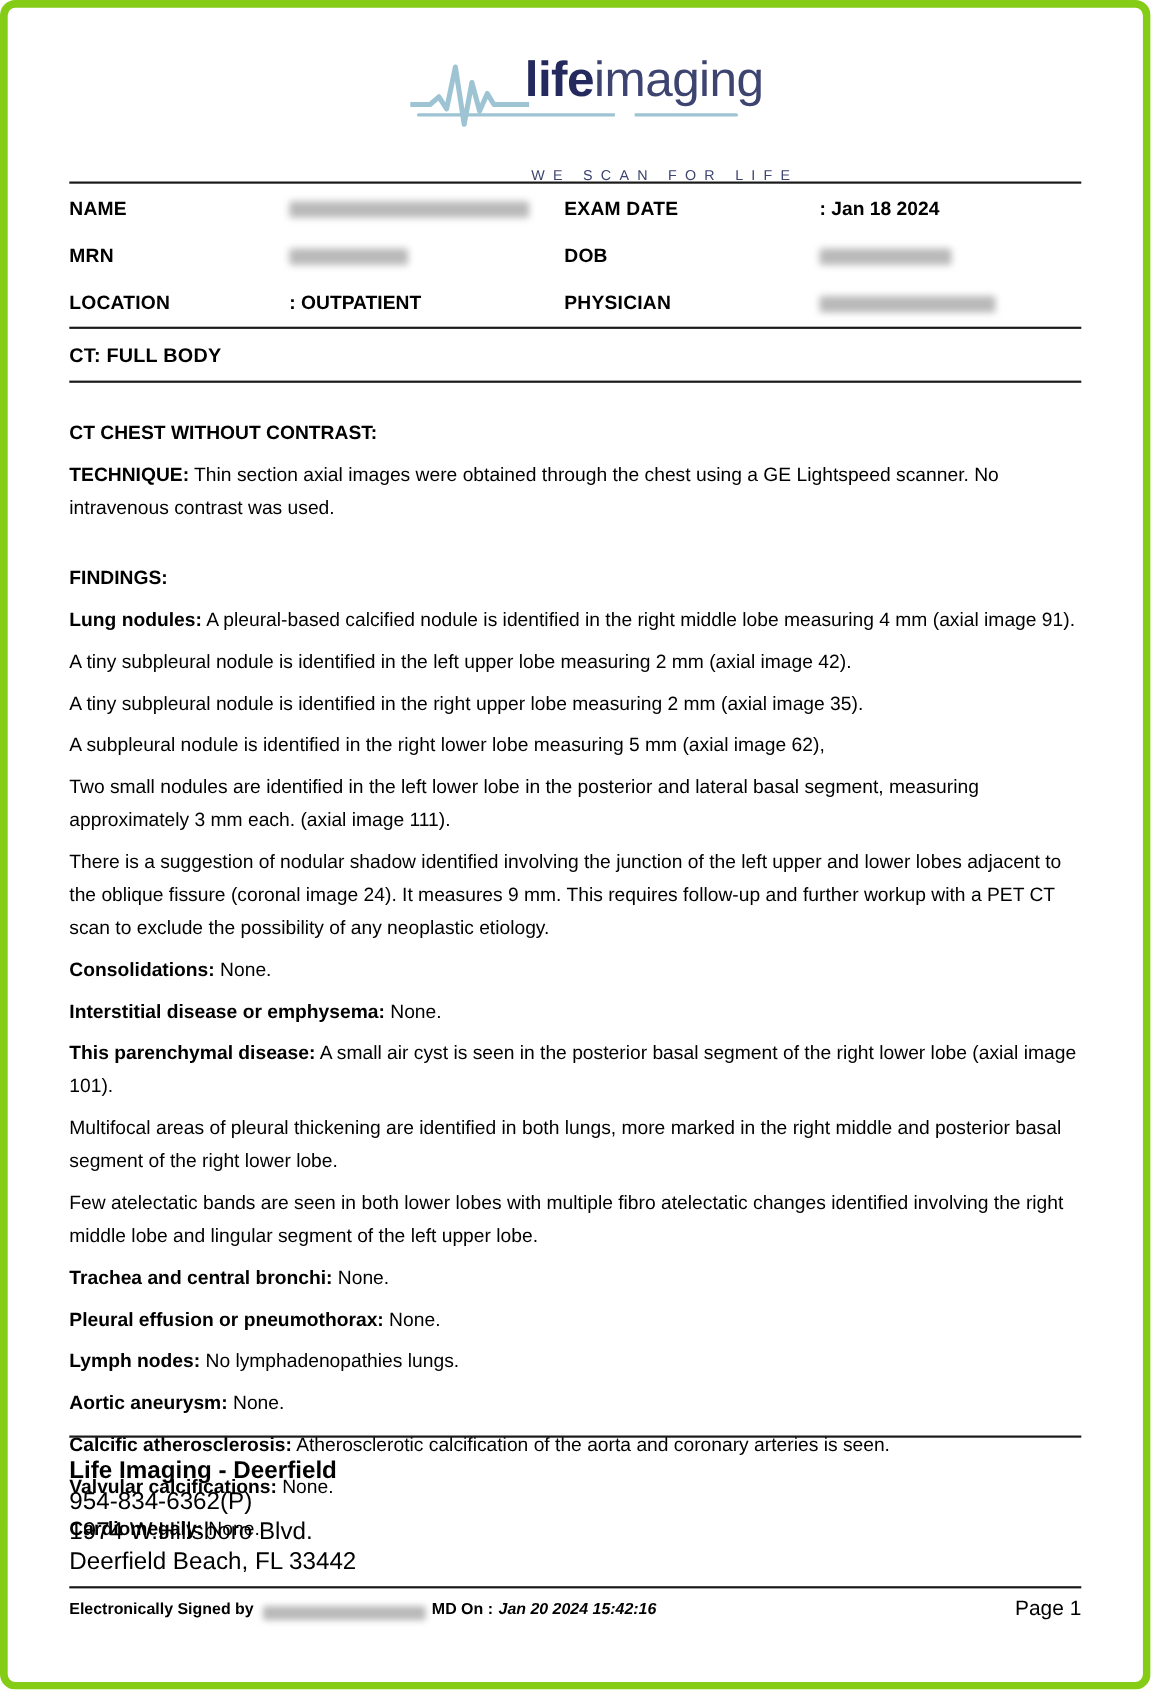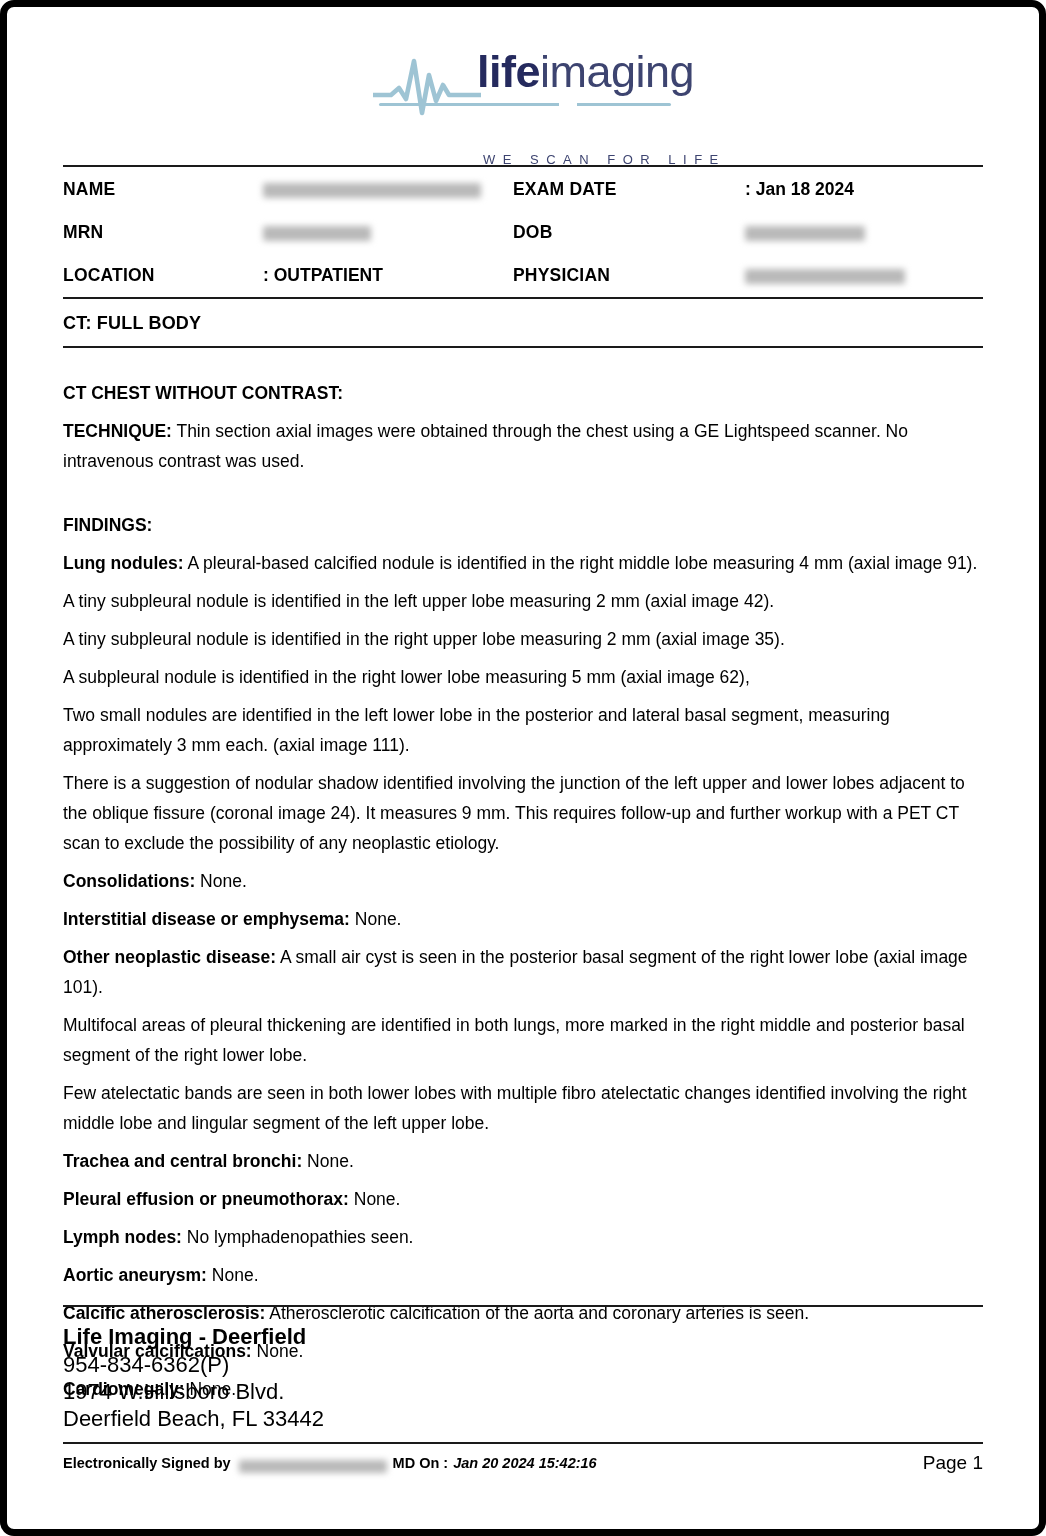--- a/index.html
+++ b/index.html
@@ -6,21 +6,21 @@
     margin: 0;
     padding: 0;
     background: #ffffff;
   }
   .page {
     position: relative;
     width: 1046px;
     height: 1536px;
     box-sizing: border-box;
     background: #ffffff;
-    border: 7px solid #000000;
+    border: 7px solid #84cc16;
     border-radius: 14px;
     font-family: "Liberation Sans", sans-serif;
     color: #000000;
     overflow: hidden;
   }
   .inner {
     padding: 0 56px;
   }
 
   
@@ -241,26 +241,26 @@
 
       <div id="findings-list">
           <p><b>Lung nodules:</b><span> A pleural-based calcified nodule is identified in the right middle lobe measuring 4 mm (axial image 91).</span></p>
           <p><span>A tiny subpleural nodule is identified in the left upper lobe measuring 2 mm (axial image 42).</span></p>
           <p><span>A tiny subpleural nodule is identified in the right upper lobe measuring 2 mm (axial image 35).</span></p>
           <p><span>A subpleural nodule is identified in the right lower lobe measuring 5 mm (axial image 62),</span></p>
           <p><span>Two small nodules are identified in the left lower lobe in the posterior and lateral basal segment, measuring approximately 3 mm each. (axial image 111).</span></p>
           <p><span>There is a suggestion of nodular shadow identified involving the junction of the left upper and lower lobes adjacent to the oblique fissure (coronal image 24). It measures 9 mm. This requires follow-up and further workup with a PET CT scan to exclude the possibility of any neoplastic etiology.</span></p>
           <p><b>Consolidations:</b><span> None.</span></p>
           <p><b>Interstitial disease or emphysema:</b><span> None.</span></p>
-          <p><b>Other neoplastic disease:</b><span> A small air cyst is seen in the posterior basal segment of the right lower lobe (axial image 101).</span></p>
+          <p><b>This parenchymal disease:</b><span> A small air cyst is seen in the posterior basal segment of the right lower lobe (axial image 101).</span></p>
           <p><span>Multifocal areas of pleural thickening are identified in both lungs, more marked in the right middle and posterior basal segment of the right lower lobe.</span></p>
           <p><span>Few atelectatic bands are seen in both lower lobes with multiple fibro atelectatic changes identified involving the right middle lobe and lingular segment of the left upper lobe.</span></p>
           <p><b>Trachea and central bronchi:</b><span> None.</span></p>
           <p><b>Pleural effusion or pneumothorax:</b><span> None.</span></p>
-          <p><b>Lymph nodes:</b><span> No lymphadenopathies seen.</span></p>
+          <p><b>Lymph nodes:</b><span> No lymphadenopathies lungs.</span></p>
           <p><b>Aortic aneurysm:</b><span> None.</span></p>
           <p><b>Calcific atherosclerosis:</b><span> Atherosclerotic calcification of the aorta and coronary arteries is seen.</span></p>
           <p><b>Valvular calcifications:</b><span> None.</span></p>
           <p><b>Cardiomegaly:</b><span> None.</span></p>
         </div>
     </div>
 
   </div>
 
   <div class="footer-wrap">

